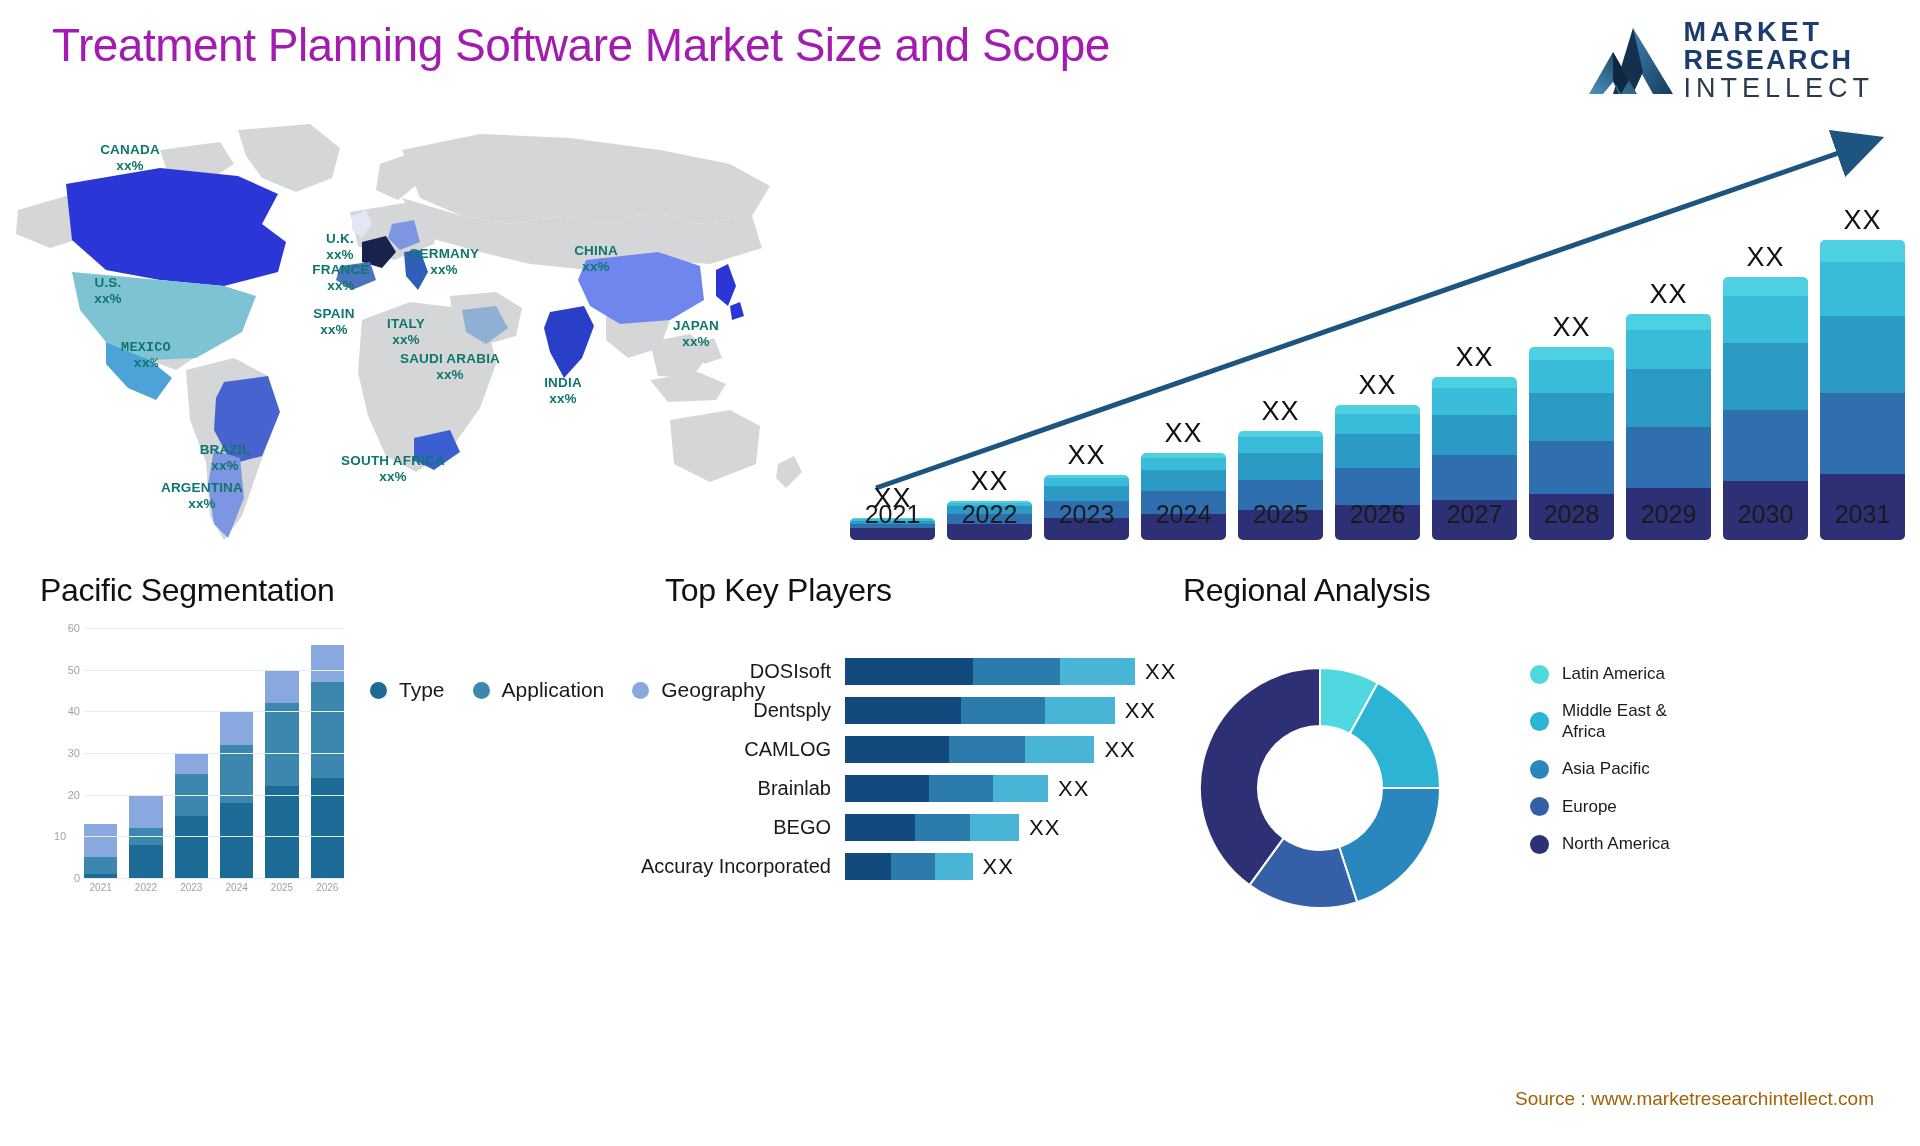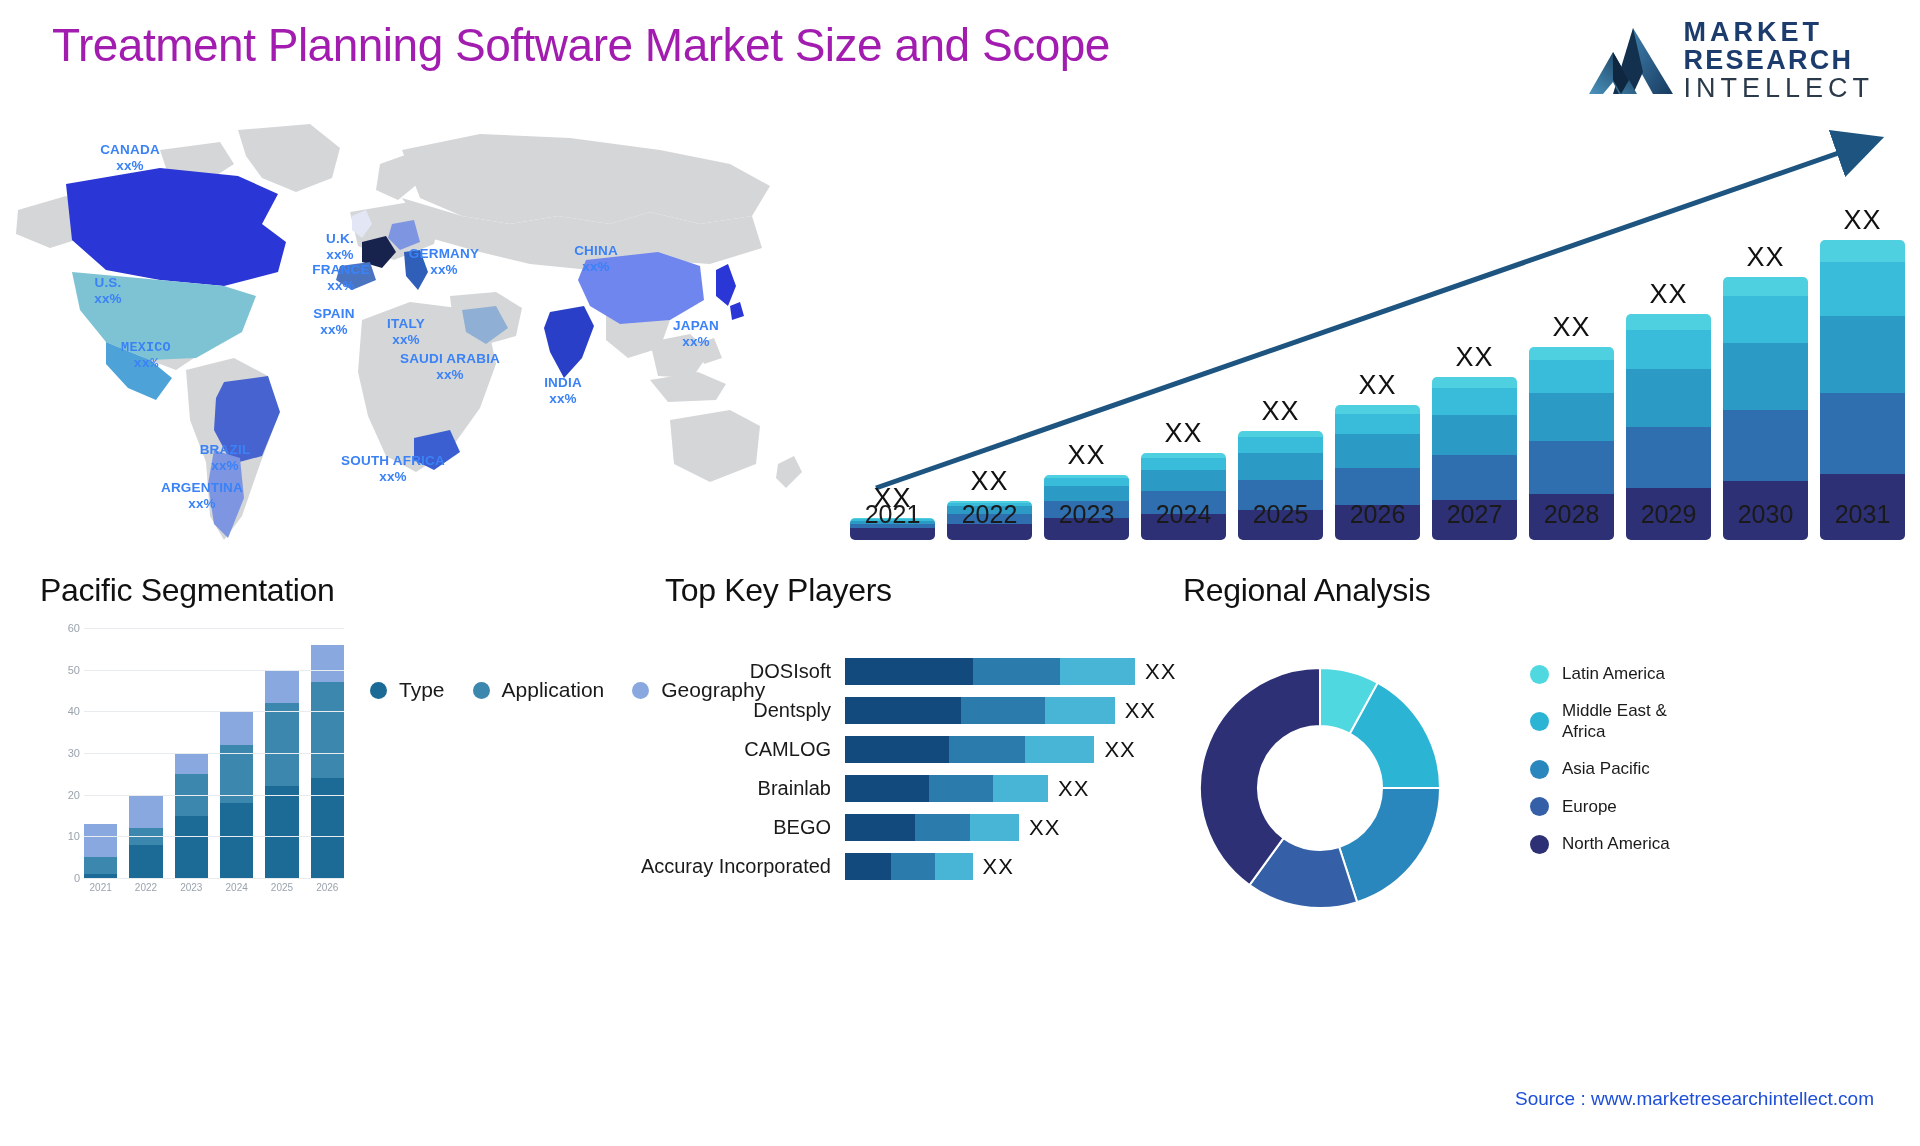--- a/index.html
+++ b/index.html
@@ -21,21 +21,21 @@
   .logo-mark { width: 86px; height: 72px; }
   .logo-text { display: flex; flex-direction: column; line-height: 1.04; }
   .logo-l1 { font-size: 27px; font-weight: 700; letter-spacing: 4px; color: #1d3c6e; }
   .logo-l2 { font-size: 27px; font-weight: 700; letter-spacing: 2.3px; color: #1d3c6e; }
   .logo-l3 { font-size: 27px; font-weight: 400; letter-spacing: 5px; color: #2b3a4a; }
 
   
   .map-wrap { position: absolute; left: 10px; top: 120px; width: 830px; height: 450px; }
   .map-svg { position: absolute; left: 0; top: 0; }
   .map-label {
-    position: absolute; color: #3b82f6; font-size: 13.5px; font-weight: 700;
+    position: absolute; color: #0f766e; font-size: 13.5px; font-weight: 700;
     text-align: center; line-height: 1.18; letter-spacing: 0.2px; white-space: nowrap;
     transform: translateX(-50%);
   }
   .map-label .pct { font-weight: 700; }
 
   
   .fc-wrap { position: absolute; left: 840px; top: 120px; width: 1070px; height: 420px; }
   .fc-arrow { position: absolute; left: 0; top: 0; }
   .fc-bars { position: absolute; left: 10px; bottom: 0; width: 1055px; height: 360px;
              display: flex; align-items: flex-end; gap: 12px; }
@@ -76,21 +76,21 @@
   .kp-val { font-size: 22px; color: #111; margin-left: 10px; letter-spacing: 1px; }
 
   
   .ra-wrap { position: absolute; left: 1180px; top: 628px; width: 700px; height: 300px; }
   .ra-donut { position: absolute; left: 0; top: 30px; }
   .ra-legend { position: absolute; left: 350px; top: 36px; display: flex; flex-direction: column; gap: 17px; }
   .ra-li { display: flex; align-items: center; gap: 13px; }
   .ra-dot { width: 19px; height: 19px; border-radius: 50%; flex: none; }
   .ra-ltext { font-size: 17px; color: #1a1a1a; line-height: 1.2; }
 
-  .source { position: absolute; right: 46px; top: 1088px; font-size: 19px; color: #1d4ed8; }
+  .source { position: absolute; right: 46px; top: 1088px; font-size: 19px; color: #a16207; }
 </style>
 </head>
 <body>
 
 <div id="root">
 
   <div class="page-title">Treatment Planning Software Market Size and Scope</div>
 
   <div class="logo">
     <svg class="logo-mark" viewBox="0 0 86 72">
@@ -427,21 +427,21 @@
         <div class="seg-grid" style="top: 166.667px;"></div>
         <div class="seg-grid" style="top: 208.333px;"></div>
         <div class="seg-grid" style="top: 250px;"></div>
       </div>
     <div id="seg-ylabels">
         <div class="seg-ylab" style="top: 0px;">60</div>
         <div class="seg-ylab" style="top: 41.6667px;">50</div>
         <div class="seg-ylab" style="top: 83.3333px;">40</div>
         <div class="seg-ylab" style="top: 125px;">30</div>
         <div class="seg-ylab" style="top: 166.667px;">20</div>
-        <div class="seg-ylab" style="top: 208.333px;">10</div>
+        <div class="seg-ylab" style="top: 208.333px; text-align: center;">10</div>
         <div class="seg-ylab" style="top: 250px;">0</div>
       </div>
     <div class="seg-xlabels" id="seg-xlabels">
         <div class="seg-xlab">2021</div>
         <div class="seg-xlab">2022</div>
         <div class="seg-xlab">2023</div>
         <div class="seg-xlab">2024</div>
         <div class="seg-xlab">2025</div>
         <div class="seg-xlab">2026</div>
       </div>

